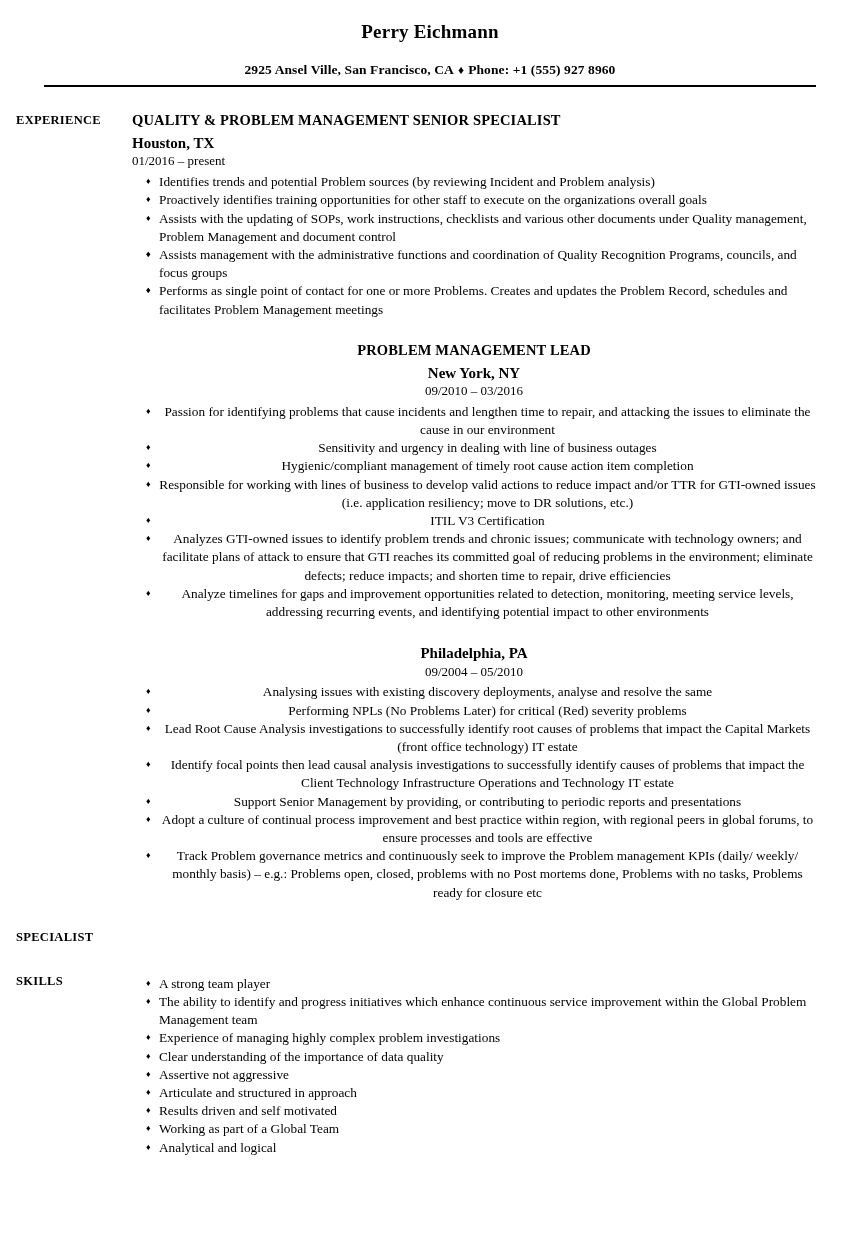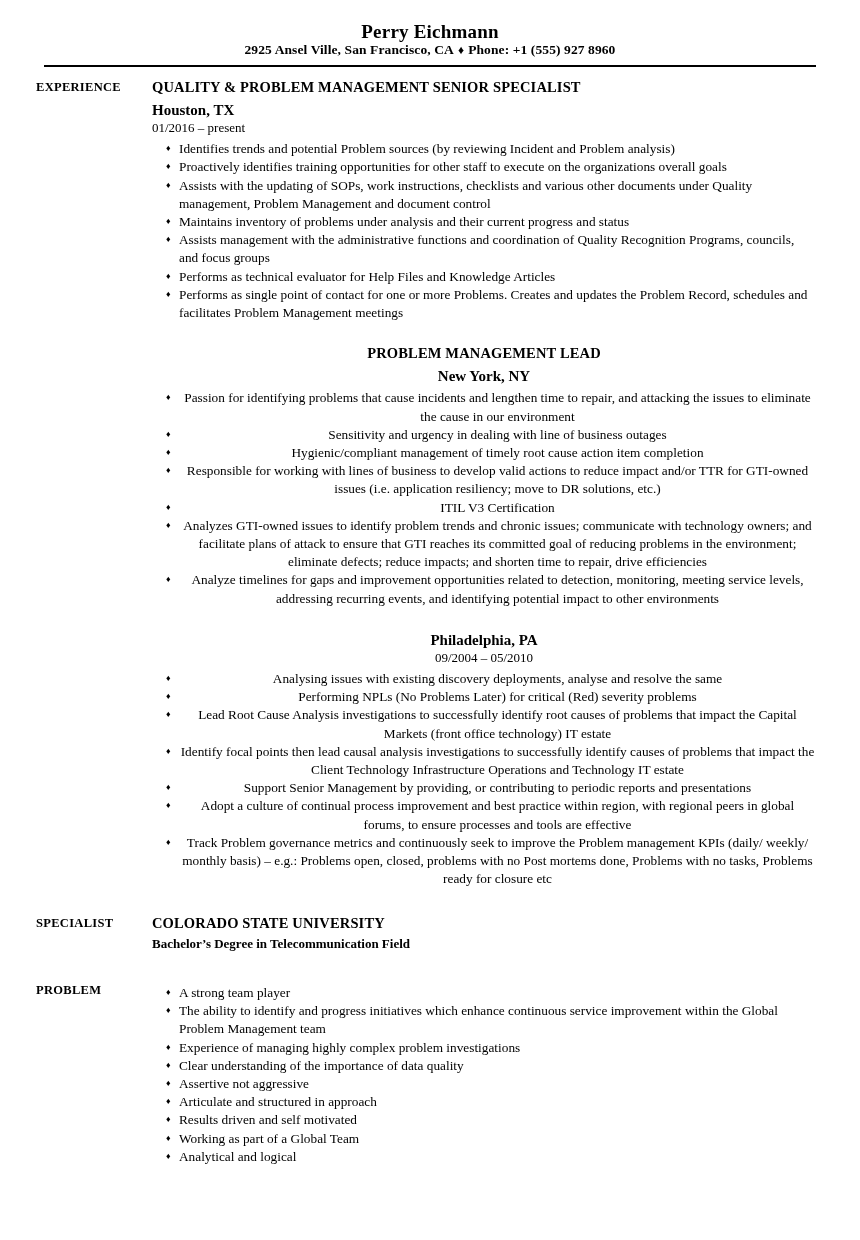--- a/index.html
+++ b/index.html
@@ -27,41 +27,41 @@
     padding-top: 22px;
     text-align: center;
   }
   .cand-name {
     font-size: 19px;
     font-weight: bold;
     letter-spacing: 0.2px;
     line-height: 1.1;
   }
   .contact-line {
-    margin-top: 0;
+    margin-top: 20px;
     font-size: 13.5px;
     font-weight: bold;
     letter-spacing: 0.1px;
     line-height: 1.1;
   }
   .contact-sep {
     padding: 0 4px;
     font-size: 12px;
   }
   .rule {
     margin: 7px auto 0 auto;
     width: 772px;
     height: 2.5px;
     background: #000000;
   }
 
   
   .content {
-    margin-top: 11px;
-    padding-left: 36px;
+    margin-top: 24px;
+    padding-left: 16px;
     padding-right: 44px;
   }
   .section {
     display: flex;
     align-items: flex-start;
   }
   .col-label {
     width: 116px;
     flex: 0 0 116px;
     font-size: 12.5px;
@@ -152,30 +152,31 @@
       <div class="col-body">
 
         <div class="job">
           <div class="job-title">QUALITY &amp; PROBLEM MANAGEMENT SENIOR SPECIALIST</div>
           <div class="job-location">Houston, TX</div>
           <div class="job-dates">01/2016 – present</div>
           <ul class="bullets">
             <li><span class="bullet-mark">♦</span><span>Identifies trends and potential Problem sources (by reviewing Incident and Problem analysis)</span></li>
             <li><span class="bullet-mark">♦</span><span>Proactively identifies training opportunities for other staff to execute on the organizations overall goals</span></li>
             <li><span class="bullet-mark">♦</span><span>Assists with the updating of SOPs, work instructions, checklists and various other documents under Quality management, Problem Management and document control</span></li>
-            <li><span class="bullet-mark">♦</span><span>Maintains inventory of problems under analysis and their current progress and status</span></li>
+            <li><span class="bullet-mark">♦</span></li>
             <li><span class="bullet-mark">♦</span><span>Assists management with the administrative functions and coordination of Quality Recognition Programs, councils, and focus groups</span></li>
-            <li><span class="bullet-mark">♦</span><span>Performs as technical evaluator for Help Files and Knowledge Articles</span></li>
+            <li><span class="bullet-mark">♦</span></li>
             <li><span class="bullet-mark">♦</span><span>Performs as single point of contact for one or more Problems. Creates and updates the Problem Record, schedules and facilitates Problem Management meetings</span></li>
           </ul>
         </div>
 
         <div class="job">
           <div class="job-title">PROBLEM MANAGEMENT LEAD</div>
           <div class="job-location">New York, NY</div>
+          <div class="job-dates">09/2010 – 03/2016</div>
           <ul class="bullets">
             <li><span class="bullet-mark">♦</span><span>Passion for identifying problems that cause incidents and lengthen time to repair, and attacking the issues to eliminate the cause in our environment</span></li>
             <li><span class="bullet-mark">♦</span><span>Sensitivity and urgency in dealing with line of business outages</span></li>
             <li><span class="bullet-mark">♦</span><span>Hygienic/compliant management of timely root cause action item completion</span></li>
             <li><span class="bullet-mark">♦</span><span>Responsible for working with lines of business to develop valid actions to reduce impact and/or TTR for GTI-owned issues (i.e. application resiliency; move to DR solutions, etc.)</span></li>
             <li><span class="bullet-mark">♦</span><span>ITIL V3 Certification</span></li>
             <li><span class="bullet-mark">♦</span><span>Analyzes GTI-owned issues to identify problem trends and chronic issues; communicate with technology owners; and facilitate plans of attack to ensure that GTI reaches its committed goal of reducing problems in the environment; eliminate defects; reduce impacts; and shorten time to repair, drive efficiencies</span></li>
             <li><span class="bullet-mark">♦</span><span>Analyze timelines for gaps and improvement opportunities related to detection, monitoring, meeting service levels, addressing recurring events, and identifying potential impact to other environments</span></li>
           </ul>
         </div>
@@ -192,28 +193,24 @@
             <li><span class="bullet-mark">♦</span><span>Adopt a culture of continual process improvement and best practice within region, with regional peers in global forums, to ensure processes and tools are effective</span></li>
             <li><span class="bullet-mark">♦</span><span>Track Problem governance metrics and continuously seek to improve the Problem management KPIs (daily/ weekly/ monthly basis) – e.g.: Problems open, closed, problems with no Post mortems done, Problems with no tasks, Problems ready for closure etc</span></li>
           </ul>
         </div>
 
       </div>
     </div>
 
     <div class="section section-education">
       <div class="col-label">SPECIALIST</div>
-      <div class="col-body">
-        <div class="edu-school">COLORADO STATE UNIVERSITY</div>
-        <div class="edu-degree">Bachelor’s Degree in Telecommunication Field</div>
-      </div>
     </div>
 
     <div class="section section-skills">
-      <div class="col-label">PROBLEM</div>
+      <div class="col-label">SKILLS</div>
       <div class="col-body">
         <ul class="bullets">
           <li><span class="bullet-mark">♦</span><span>A strong team player</span></li>
           <li><span class="bullet-mark">♦</span><span>The ability to identify and progress initiatives which enhance continuous service improvement within the Global Problem Management team</span></li>
           <li><span class="bullet-mark">♦</span><span>Experience of managing highly complex problem investigations</span></li>
           <li><span class="bullet-mark">♦</span><span>Clear understanding of the importance of data quality</span></li>
           <li><span class="bullet-mark">♦</span><span>Assertive not aggressive</span></li>
           <li><span class="bullet-mark">♦</span><span>Articulate and structured in approach</span></li>
           <li><span class="bullet-mark">♦</span><span>Results driven and self motivated</span></li>
           <li><span class="bullet-mark">♦</span><span>Working as part of a Global Team</span></li>

